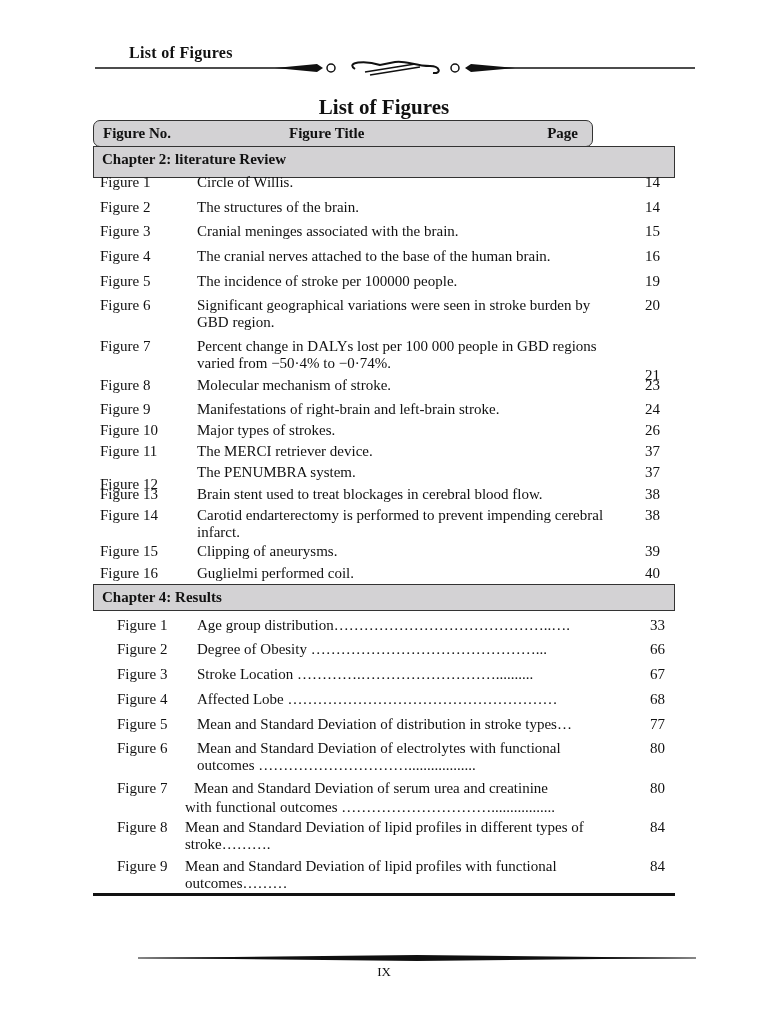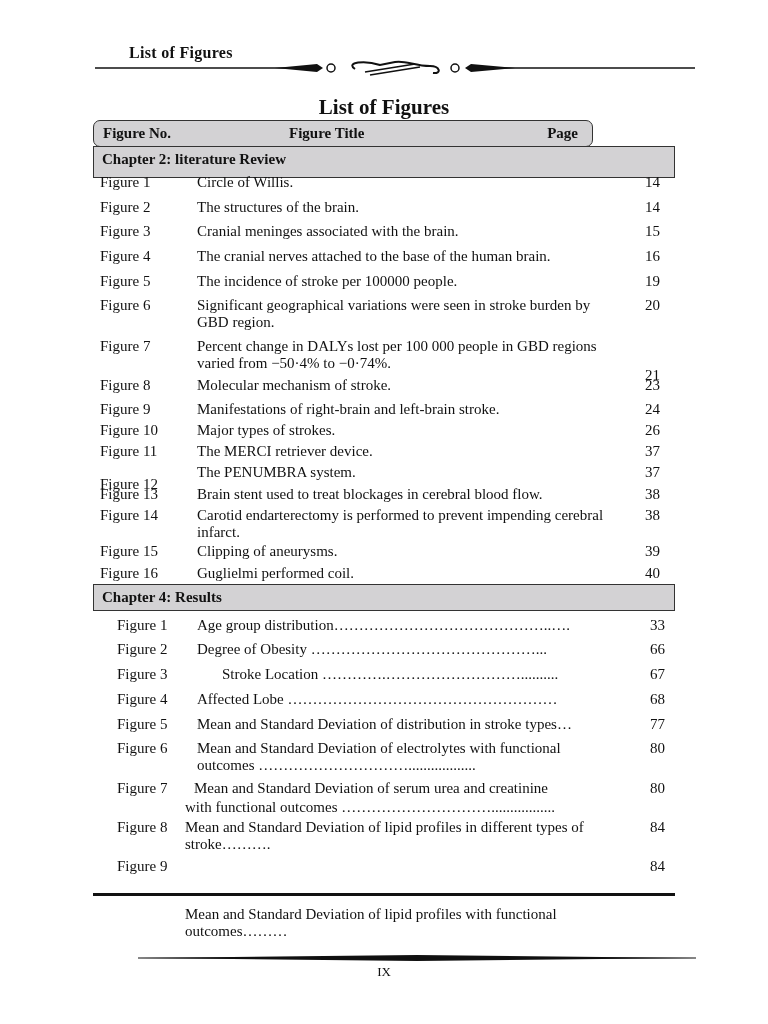--- a/index.html
+++ b/index.html
@@ -151,21 +151,21 @@
       <span class="ftitle" style="left: 197px; width: 430px;">Age group distribution……………………………………..….</span>
       <span class="fpage" style="left: 625px;">33</span>
     </div>
     <div class="row" style="top: 641px; left: 0px; width: 768px;">
       <span class="fno" style="left: 117px;">Figure 2</span>
       <span class="ftitle" style="left: 197px; width: 430px;">Degree of Obesity ………………………………………...</span>
       <span class="fpage" style="left: 625px;">66</span>
     </div>
     <div class="row" style="top: 666px; left: 0px; width: 768px;">
       <span class="fno" style="left: 117px;">Figure 3</span>
-      <span class="ftitle" style="left: 197px; width: 430px; margin-left: 25px;">Stroke Location ………….………………………..........</span>
+      <span class="ftitle" style="left: 197px; width: 430px;">Stroke Location ………….………………………..........</span>
       <span class="fpage" style="left: 625px;">67</span>
     </div>
     <div class="row" style="top: 691px; left: 0px; width: 768px;">
       <span class="fno" style="left: 117px;">Figure 4</span>
       <span class="ftitle" style="left: 197px; width: 430px;">Affected Lobe ………………………………………………</span>
       <span class="fpage" style="left: 625px;">68</span>
     </div>
     <div class="row" style="top: 716px; left: 0px; width: 768px;">
       <span class="fno" style="left: 117px;">Figure 5</span>
       <span class="ftitle" style="left: 197px; width: 430px;">Mean and Standard Deviation of distribution in stroke types…</span>
@@ -182,21 +182,21 @@
       <span class="ftitle" style="left: 185px; top: 19px; white-space: nowrap;">with functional outcomes ………………………….................</span>
       <span class="fpage" style="left: 625px;">80</span>
     </div>
     <div class="row" style="top: 819px; left: 0px; width: 768px;">
       <span class="fno" style="left: 117px;">Figure 8</span>
       <span class="ftitle" style="left: 185px; width: 440px;">Mean and Standard Deviation of lipid profiles in different types of stroke……….</span>
       <span class="fpage" style="left: 625px;">84</span>
     </div>
     <div class="row" style="top: 858px; left: 0px; width: 768px;">
       <span class="fno" style="left: 117px;">Figure 9</span>
-      <span class="ftitle" style="left: 185px; width: 430px; margin-top: 48px;">Mean and Standard Deviation of lipid profiles with functional outcomes………</span>
+      <span class="ftitle" style="left: 185px; width: 430px;">Mean and Standard Deviation of lipid profiles with functional outcomes………</span>
       <span class="fpage" style="left: 625px;">84</span>
     </div>
   </div>
 
 <div id="bottom-rule" class="abs"></div>
 
 <svg id="foot-ornament" class="abs" viewBox="0 0 558 12" preserveAspectRatio="none">
   <path d="M0 6 L279 3 L558 6 L279 9 Z" fill="#111"></path>
   <line x1="0" y1="6" x2="558" y2="6" stroke="#111" stroke-width="1"></line>
 </svg>

